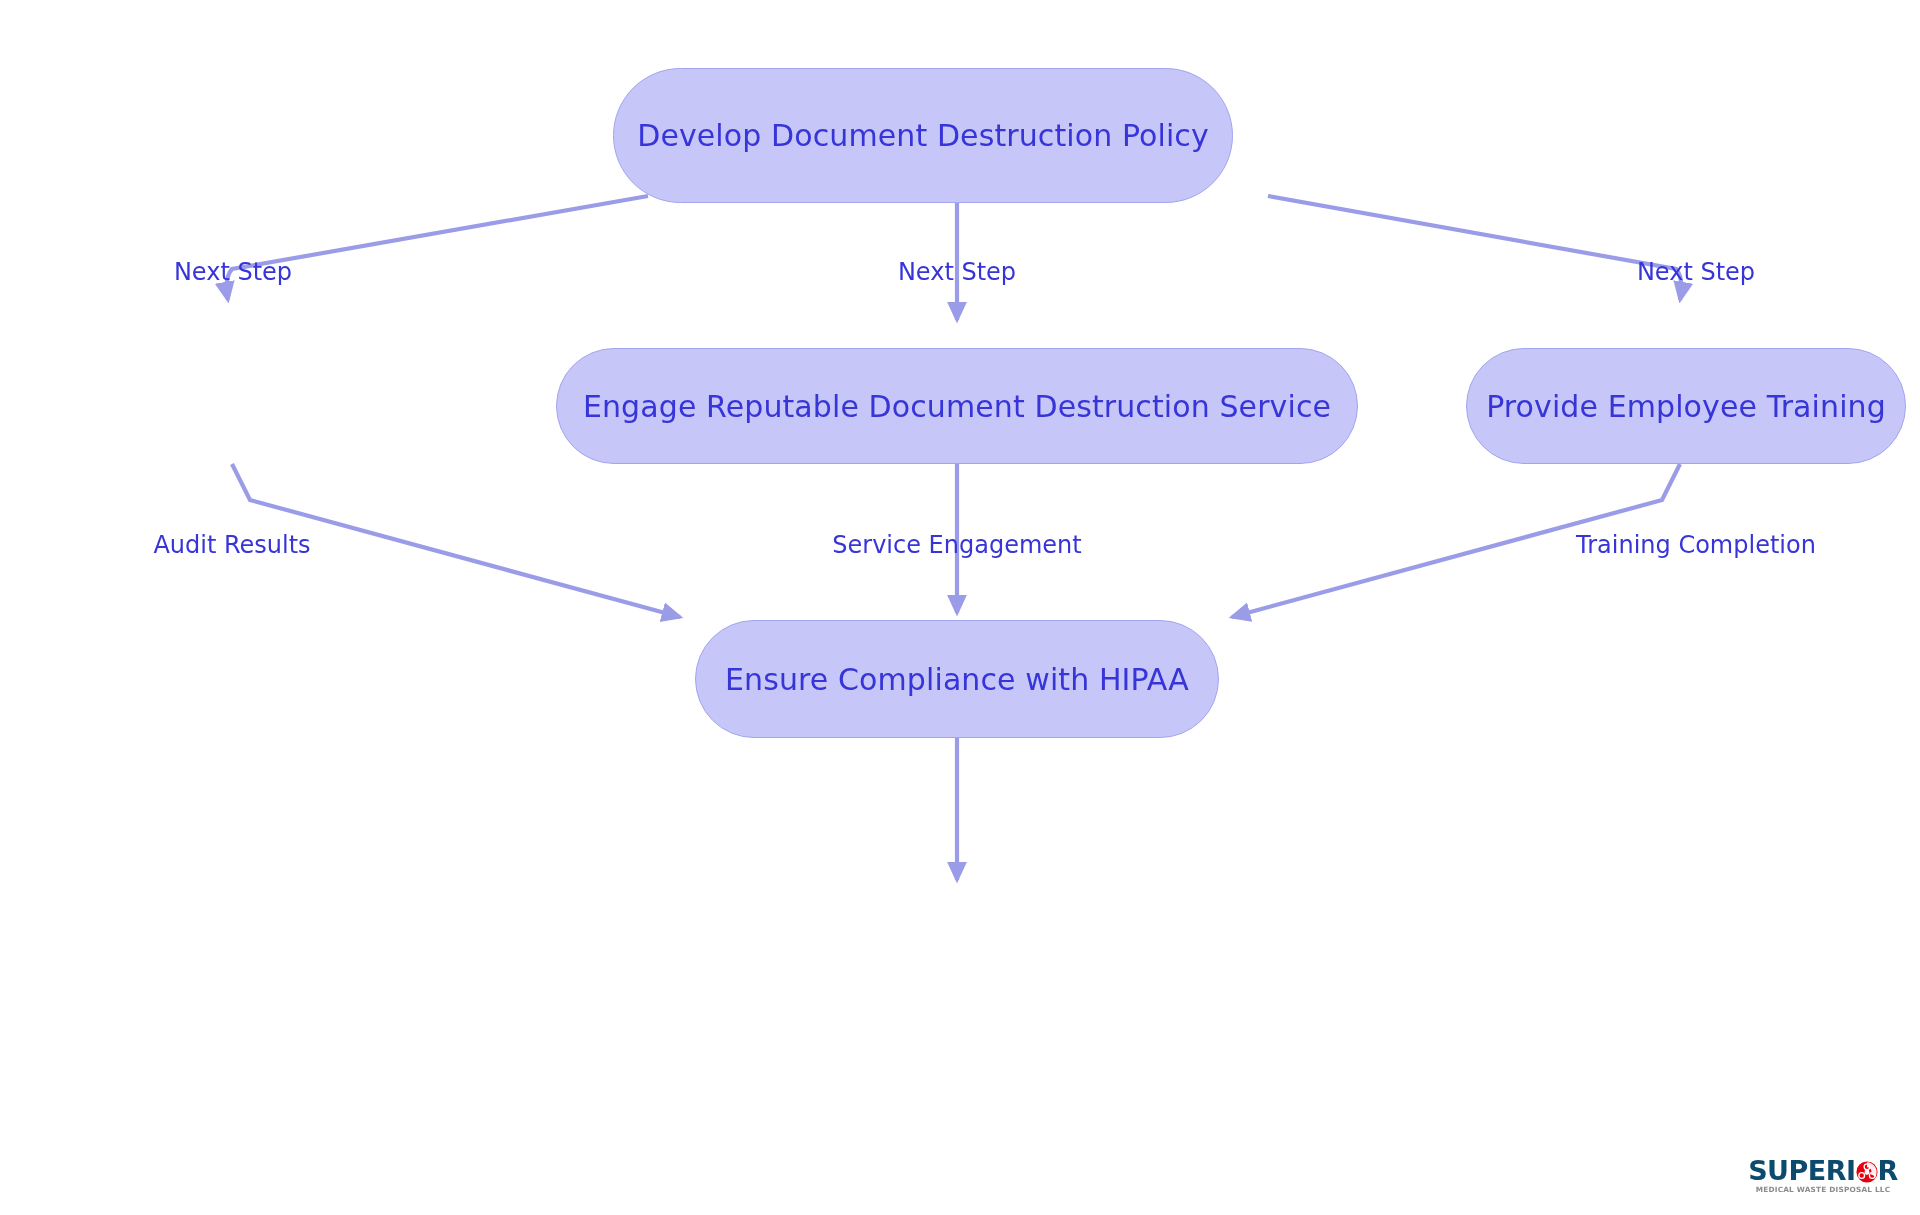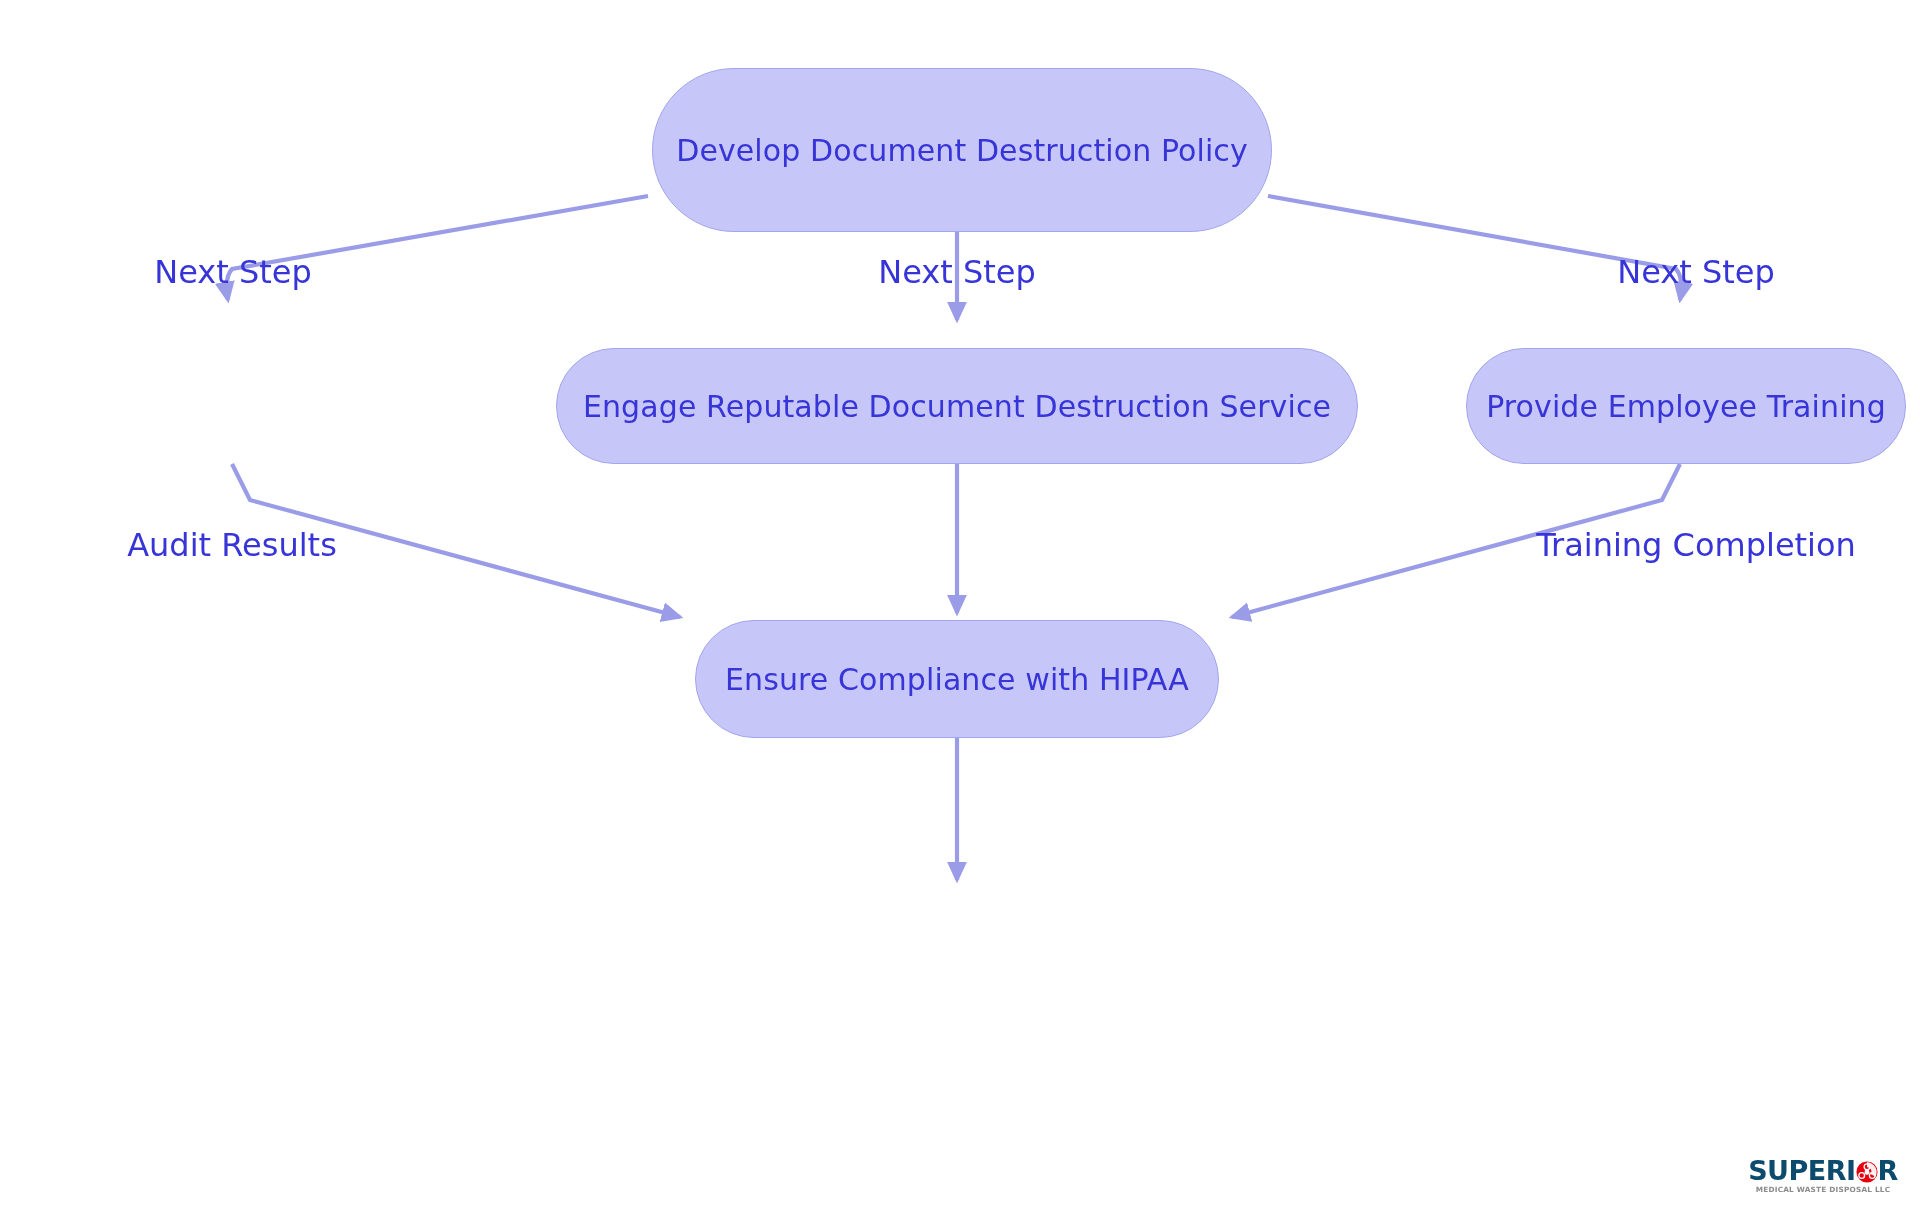--- a/index.html
+++ b/index.html
@@ -35,21 +35,21 @@
     border-radius: 999px;
     color: #3734d8;
     font-size: 30px;
     font-weight: 400;
     letter-spacing: 0.1px;
     white-space: nowrap;
   }
   .edge-label {
     position: absolute;
     color: #3734d8;
-    font-size: 32px;
+    font-size: 24px;
     white-space: nowrap;
     transform: translate(-50%, -50%);
     background: transparent;
   }
   
   #watermark {
     position: absolute;
     right: 18px;
     bottom: 22px;
     width: 158px;
@@ -104,21 +104,21 @@
 
     <path d="M 232 464 Q 240 480 250 500 L 680 617" fill="none" stroke="#9a9ce8" stroke-width="4.2" marker-end="url(#arrow)"></path>
 
     <path d="M 957 464 L 957 613" fill="none" stroke="#9a9ce8" stroke-width="4.2" marker-end="url(#arrow)"></path>
 
     <path d="M 1680 464 Q 1672 480 1662 500 L 1232 617" fill="none" stroke="#9a9ce8" stroke-width="4.2" marker-end="url(#arrow)"></path>
 
     <path d="M 957 738 L 957 880" fill="none" stroke="#9a9ce8" stroke-width="4.2" marker-end="url(#arrow)"></path>
   </svg>
 
-  <div class="node" style="left:652px; top:68px; width:620px; height:164px;">
+  <div class="node" style="left:613px; top:68px; width:620px; height:135px;">
     <span>Develop Document Destruction Policy</span>
   </div>
 
 
   <div class="node" style="left:556px; top:348px; width:802px; height:116px;">
     <span>Engage Reputable Document Destruction Service</span>
   </div>
 
   <div class="node" style="left:1466px; top:348px; width:440px; height:116px;">
     <span>Provide Employee Training</span>
@@ -130,20 +130,21 @@
 
 
   <div class="edge-label" style="left:233px; top:272px;">Next Step</div>
 
   <div class="edge-label" style="left:957px; top:272px;">Next Step</div>
 
   <div class="edge-label" style="left:1696px; top:272px;">Next Step</div>
 
   <div class="edge-label" style="left:232px; top:545px;">Audit Results</div>
 
+  <div class="edge-label" style="left:957px; top:545px;">Service Engagement</div>
 
   <div class="edge-label" style="left:1696px; top:545px;">Training Completion</div>
 
 
   <div id="watermark">
     <div id="wm-word">
       <span>SUPERI</span>
       <span id="wm-biohazard">
         <svg viewBox="0 0 100 100" width="22" height="22" xmlns="http://www.w3.org/2000/svg">
           <circle cx="50" cy="50" r="48" fill="#e8000f"></circle>

